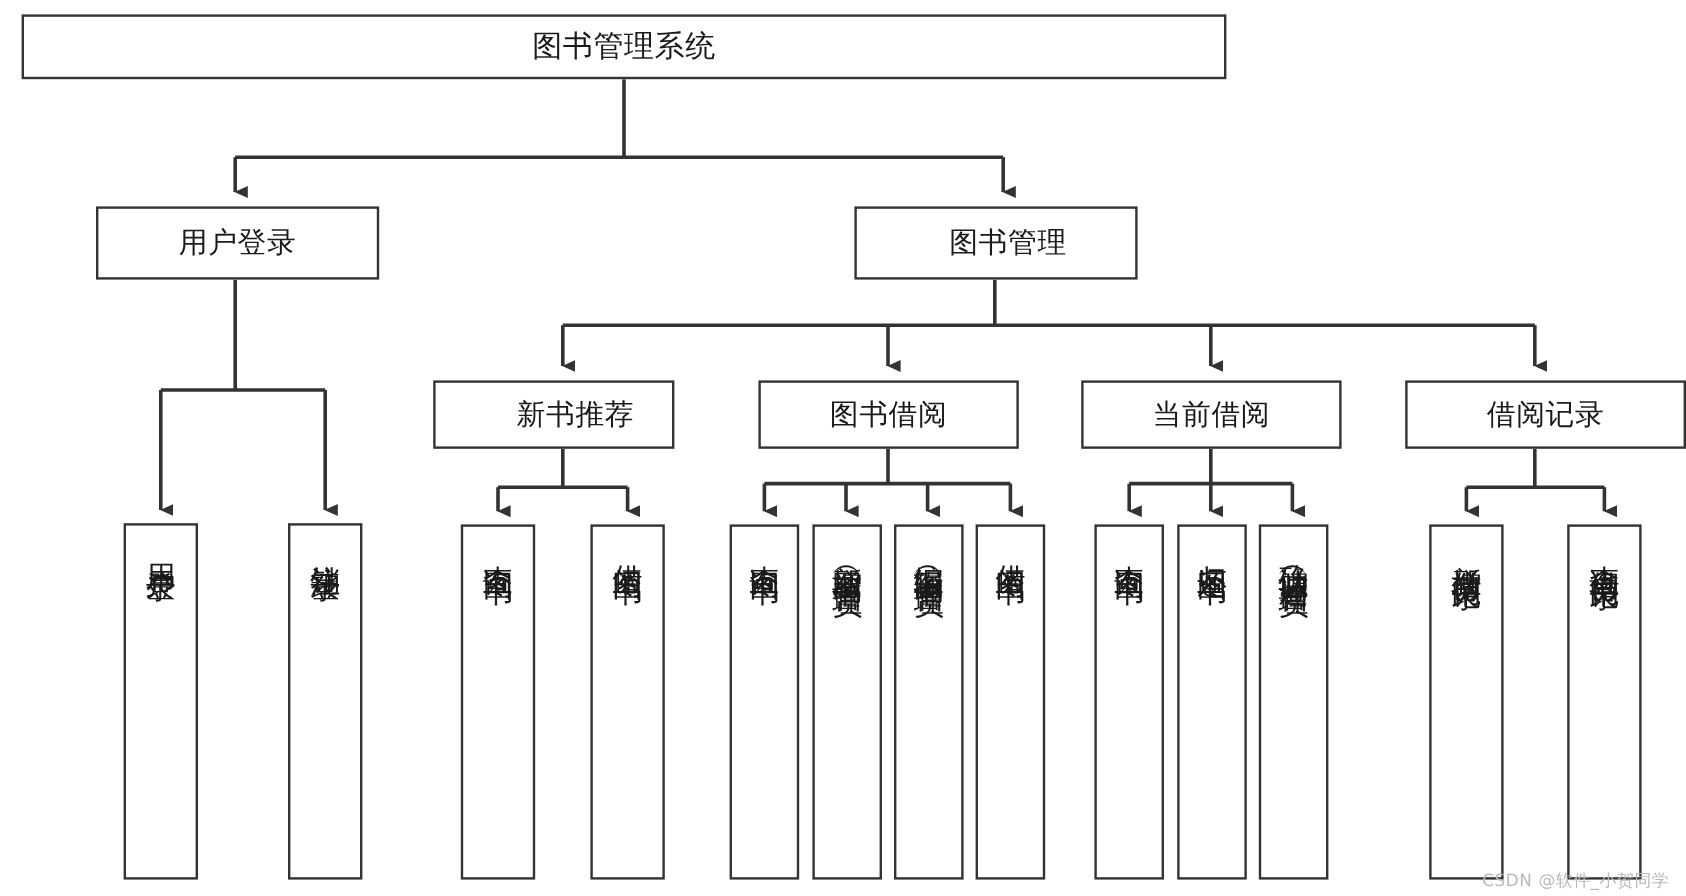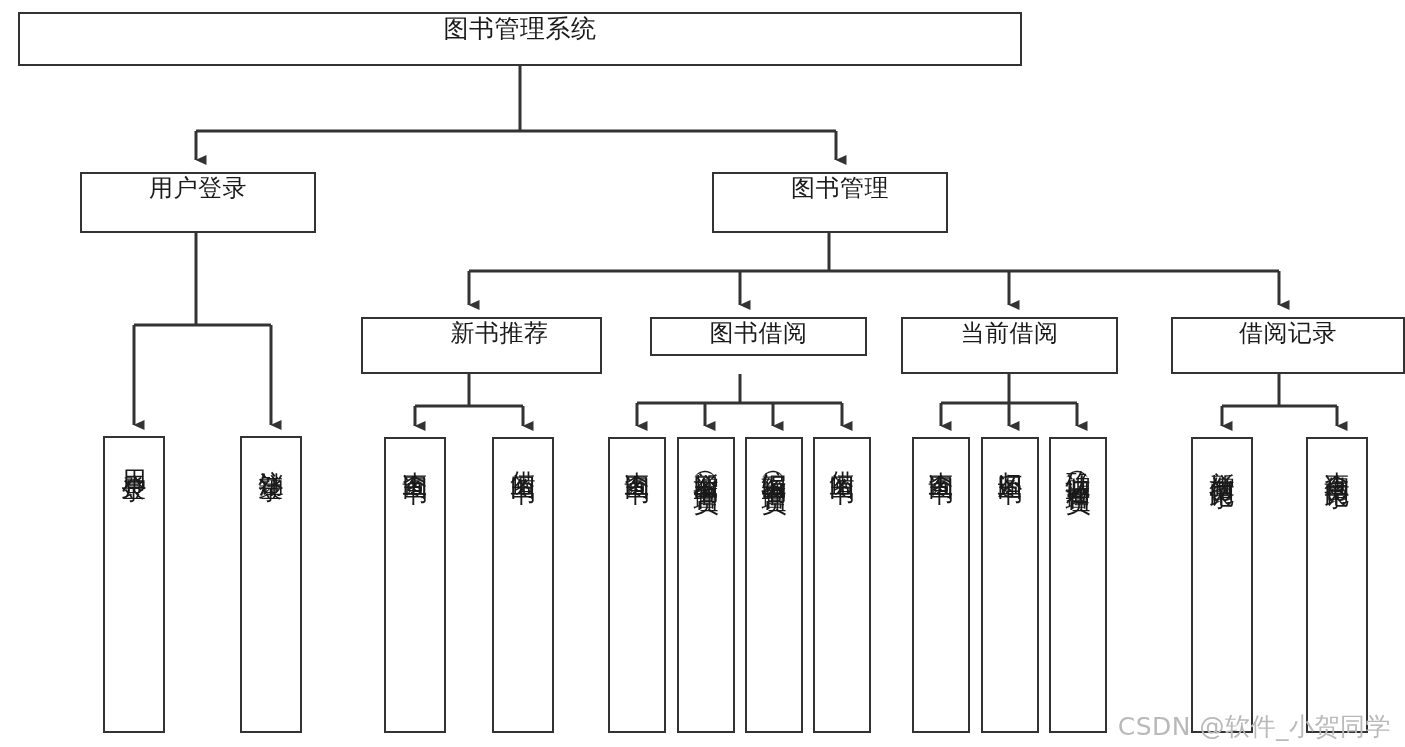--- a/index.html
+++ b/index.html
@@ -25,20 +25,21 @@
     width: 1405px;
     height: 747px;
     pointer-events: none;
   }
   .node {
     position: absolute;
     box-sizing: border-box;
     background: #ffffff;
     border: 2.5px solid #333333;
     display: flex;
+    align-items: center;
     justify-content: center;
     color: #1a1a1a;
   }
   .node .label {
     display: block;
     text-align: center;
     line-height: 1.18;
     color: #1a1a1a;
   }
   
@@ -63,21 +64,21 @@
     line-height: 1.0;
     letter-spacing: 3px;
     white-space: nowrap;
     height: auto;
     max-height: 272px;
   }
   #watermark {
     position: absolute;
     right: 14px;
     bottom: 4px;
-    font-size: 25px;
+    font-size: 14px;
     color: #b9b9b9;
     letter-spacing: 0.5px;
     white-space: nowrap;
     font-family: "DejaVu Sans", "Liberation Sans", sans-serif;
   }
 </style>
 </head>
 <body>
 
 <div id="canvas">
@@ -136,24 +137,24 @@
     <span class="label">图书管理系统</span>
   </div>
 
   <div class="node h" style="left:80px; top:172px; width:236px; height:61px;">
     <span class="label">用户登录</span>
   </div>
   <div class="node h" style="left:712px; top:172px; width:236px; height:61px;padding-left:20px;">
     <span class="label">图书管理</span>
   </div>
 
-  <div class="node h" style="left:361px; top:317px; width:241px; height:57px;padding-left:36px;">
+  <div class="node h" style="left:361px; top:317px; width:201px; height:57px;padding-left:36px;">
     <span class="label">新书推荐</span>
   </div>
-  <div class="node h" style="left:650px; top:317px; width:217px; height:39px;">
+  <div class="node h" style="left:632px; top:317px; width:217px; height:57px;">
     <span class="label">图书借阅</span>
   </div>
   <div class="node h" style="left:901px; top:317px; width:217px; height:57px;">
     <span class="label">当前借阅</span>
   </div>
   <div class="node h" style="left:1171px; top:317px; width:234px; height:57px;">
     <span class="label">借阅记录</span>
   </div>
 
   <div class="node v" style="left:103px; top:436px; width:62px; height:297px;">

